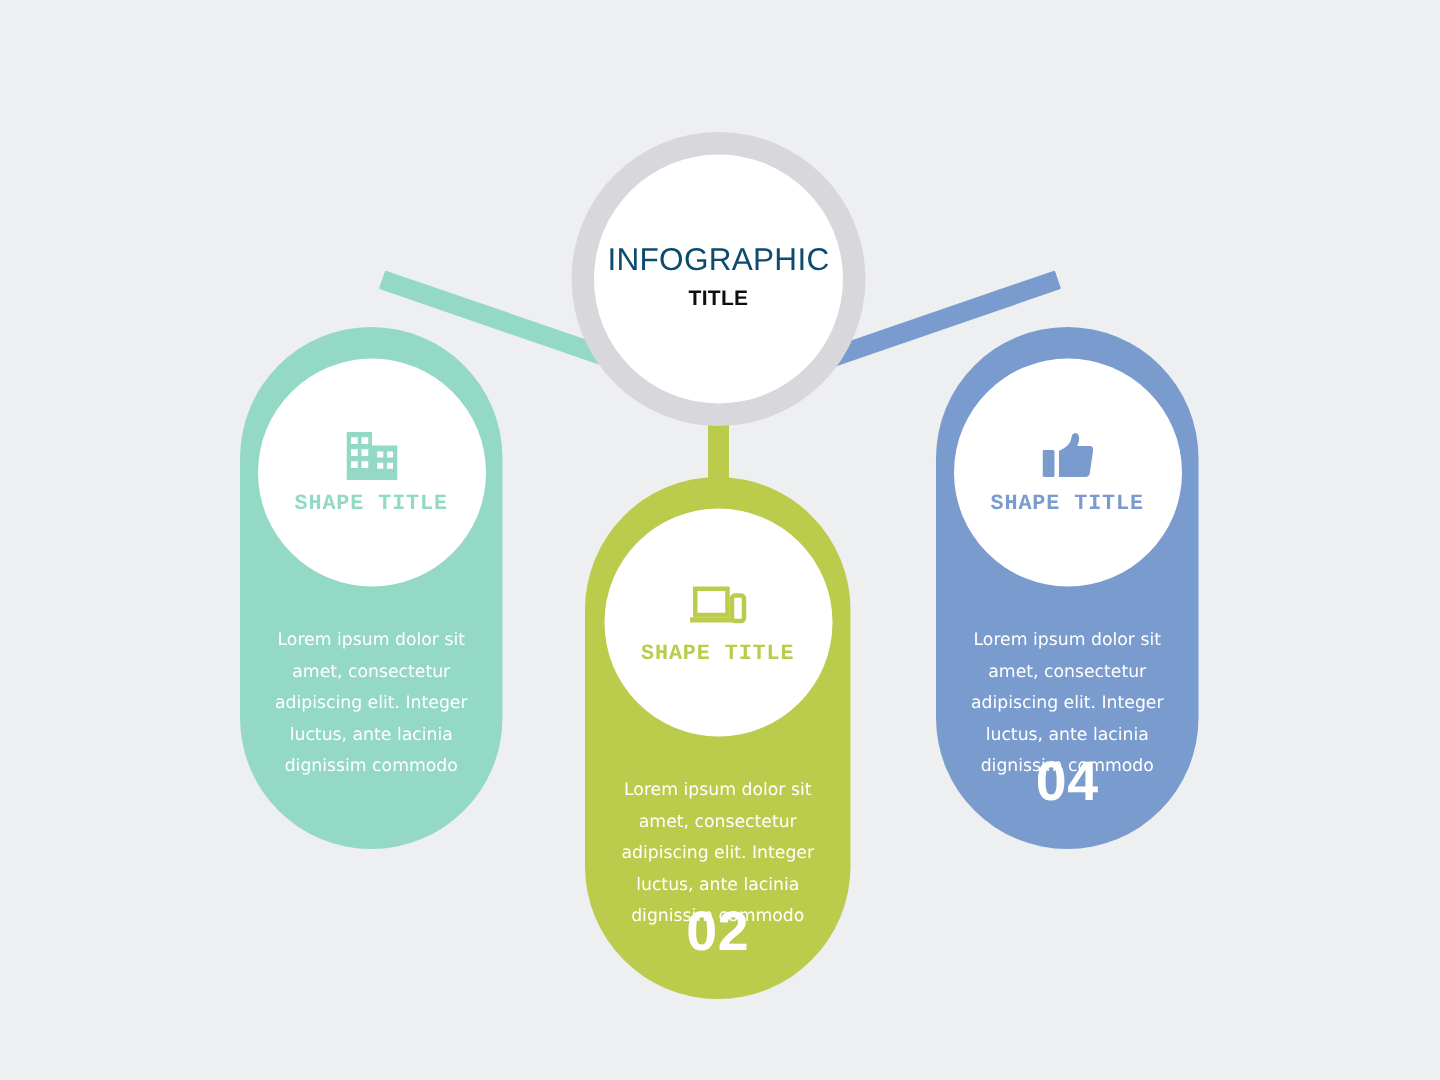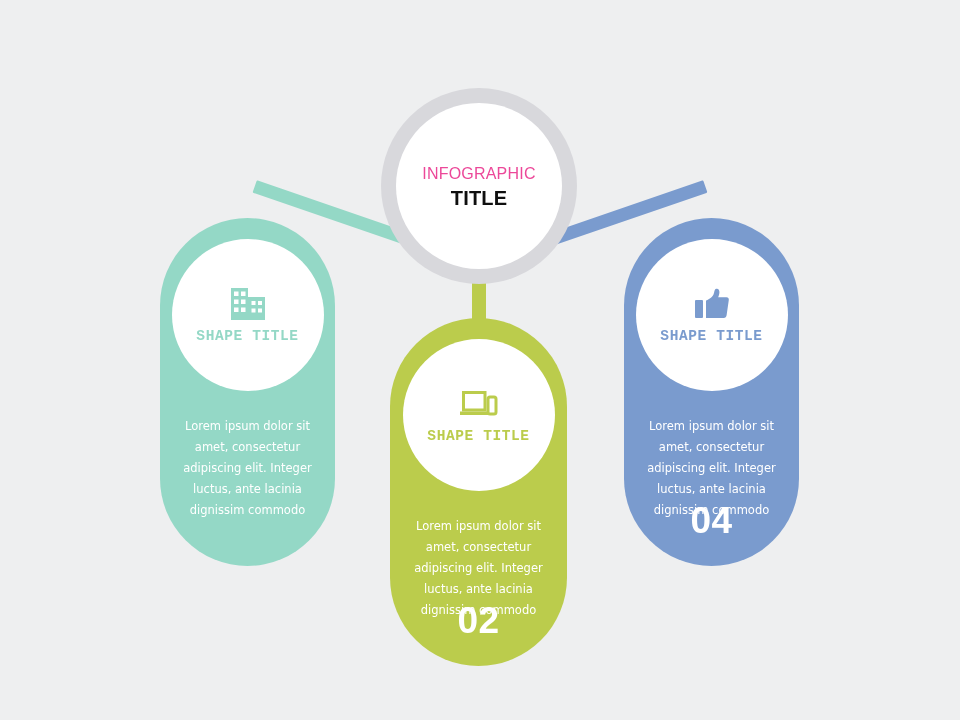--- a/index.html
+++ b/index.html
@@ -153,27 +153,27 @@
     width: 166px;
     height: 166px;
     border-radius: 50%;
     background: #ffffff;
     display: flex;
     flex-direction: column;
     align-items: center;
     justify-content: center;
   }
   .hub-line1 {
-    font-size: 16px;
-    color: #ec4899;
+    font-size: 21px;
+    color: #0c4a6e;
     letter-spacing: 0.2px;
     line-height: 24px;
   }
   .hub-line2 {
-    font-size: 20px;
+    font-size: 14px;
     color: #0f0f0f;
     font-weight: 700;
     letter-spacing: 0.2px;
     line-height: 24px;
   }
 </style>
 </head>
 <body style="background: rgb(238, 239, 240);">
 
 <div id="stage">

